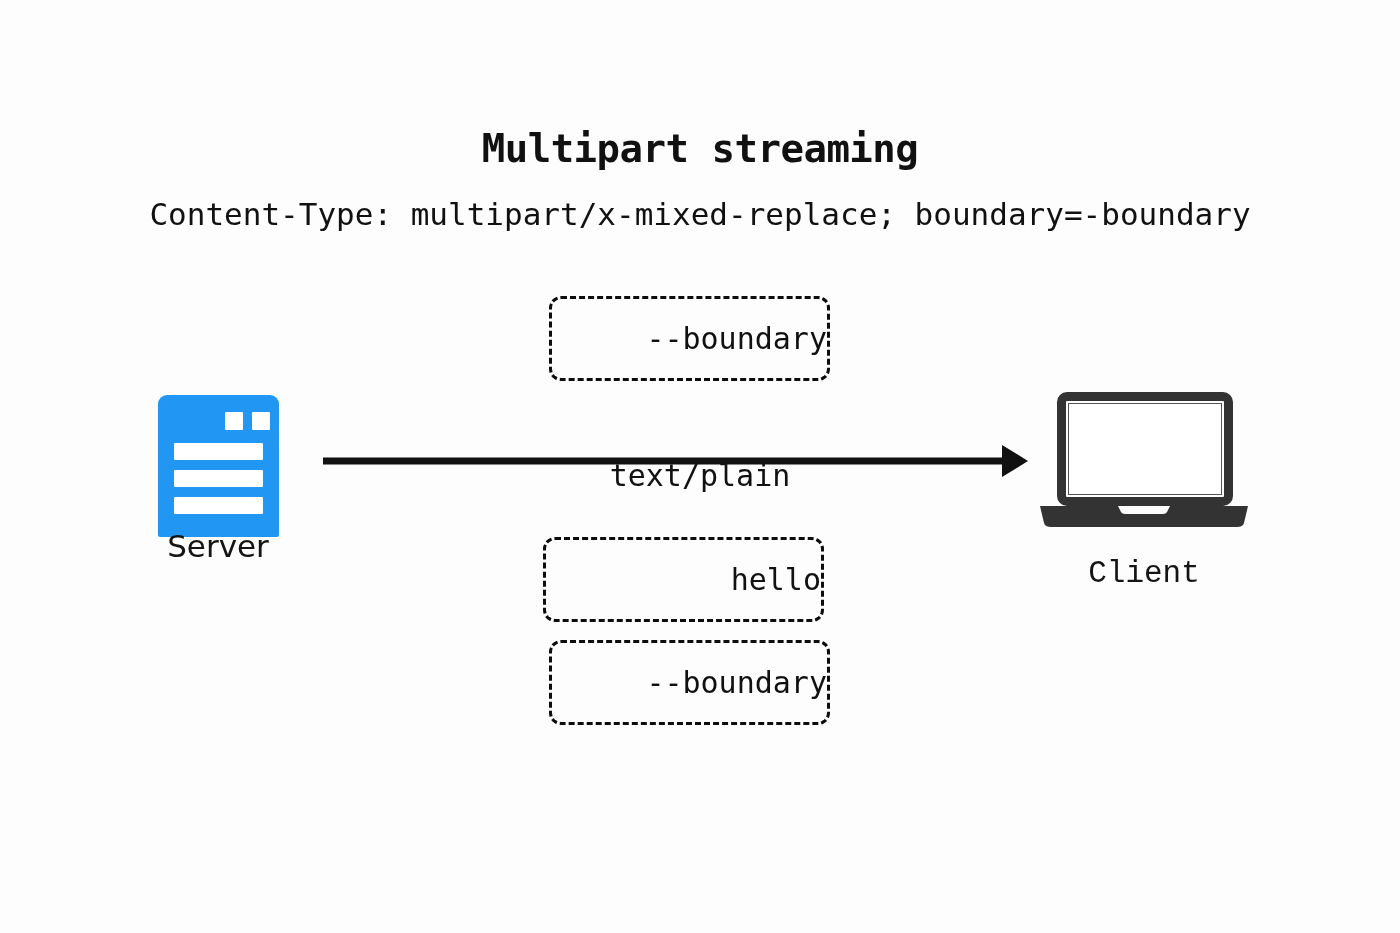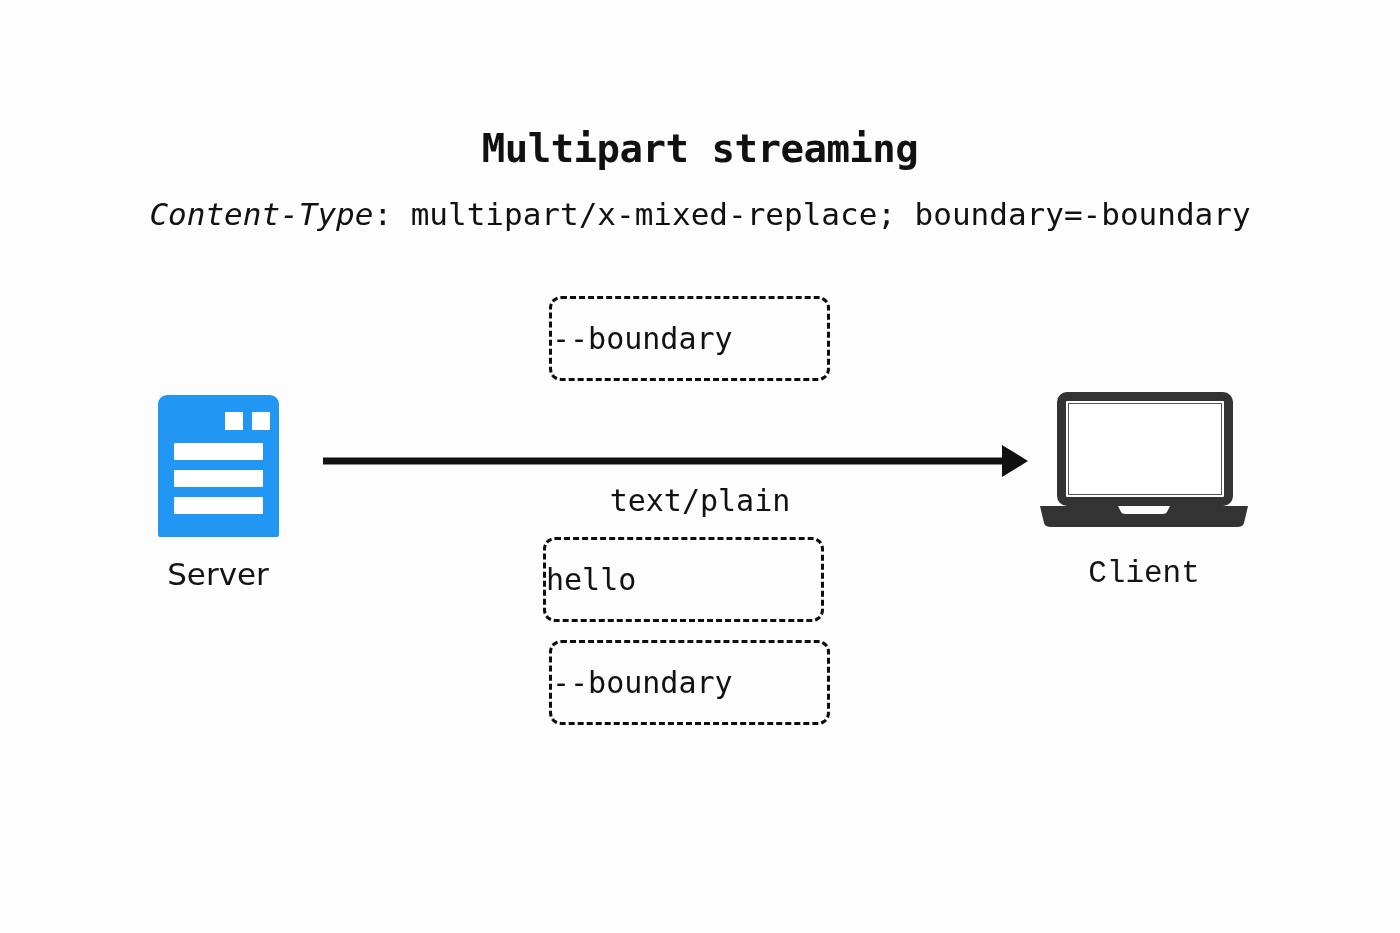--- a/index.html
+++ b/index.html
@@ -35,36 +35,35 @@
     left: 0;
     top: 196px;
     width: 1400px;
     text-align: center;
     font-family: "DejaVu Sans Mono", monospace;
     font-size: 31px;
     color: #111111;
     white-space: pre;
   }
   #subtitle .hdr-name {
-    font-style: italic;
   }
   #subtitle .hdr-val {
     font-style: normal;
   }
 
   
   .part-box {
     position: absolute;
     box-sizing: border-box;
     border: 3px dashed #0d0d0d;
     border-radius: 12px;
     background: transparent;
     display: flex;
     align-items: center;
-    justify-content: flex-start;
+    justify-content: flex-end;
   }
   .part-box .part-label {
     font-family: "DejaVu Sans Mono", monospace;
     font-size: 30px;
     color: #111111;
     white-space: pre;
     line-height: 1;
   }
 
   
@@ -72,21 +71,21 @@
     position: absolute;
     width: 1400px;
     left: 0;
     text-align: center;
     font-family: "DejaVu Sans Mono", monospace;
     font-size: 30px;
     color: #111111;
     white-space: pre;
   }
   #flow-ct  { top: 402px; }
-  #flow-mime{ top: 483px; }
+  #flow-mime{ top: 458px; }
 
   
   #arrow-svg {
     position: absolute;
     left: 310px;
     top: 435px;
     width: 730px;
     height: 55px;
   }
 
@@ -162,21 +161,21 @@
 
   
   .node-label {
     position: absolute;
     font-family: "DejaVu Sans", sans-serif;
     font-size: 31px;
     color: #141414;
     text-align: center;
     white-space: pre;
   }
-  #label-server { left: 118px; top: 556px; width: 200px; }
+  #label-server { left: 118px; top: 528px; width: 200px; }
   #label-client { left: 1044px; top: 556px; width: 200px; font-family: Liberation Mono, monospace; }
 </style>
 </head>
 <body>
 
 <div id="stage">
 
   <div id="title">Multipart streaming</div>
 
   <div id="subtitle"><span class="hdr-name">Content-Type</span><span class="hdr-val">: multipart/x-mixed-replace; boundary=-boundary</span></div>

